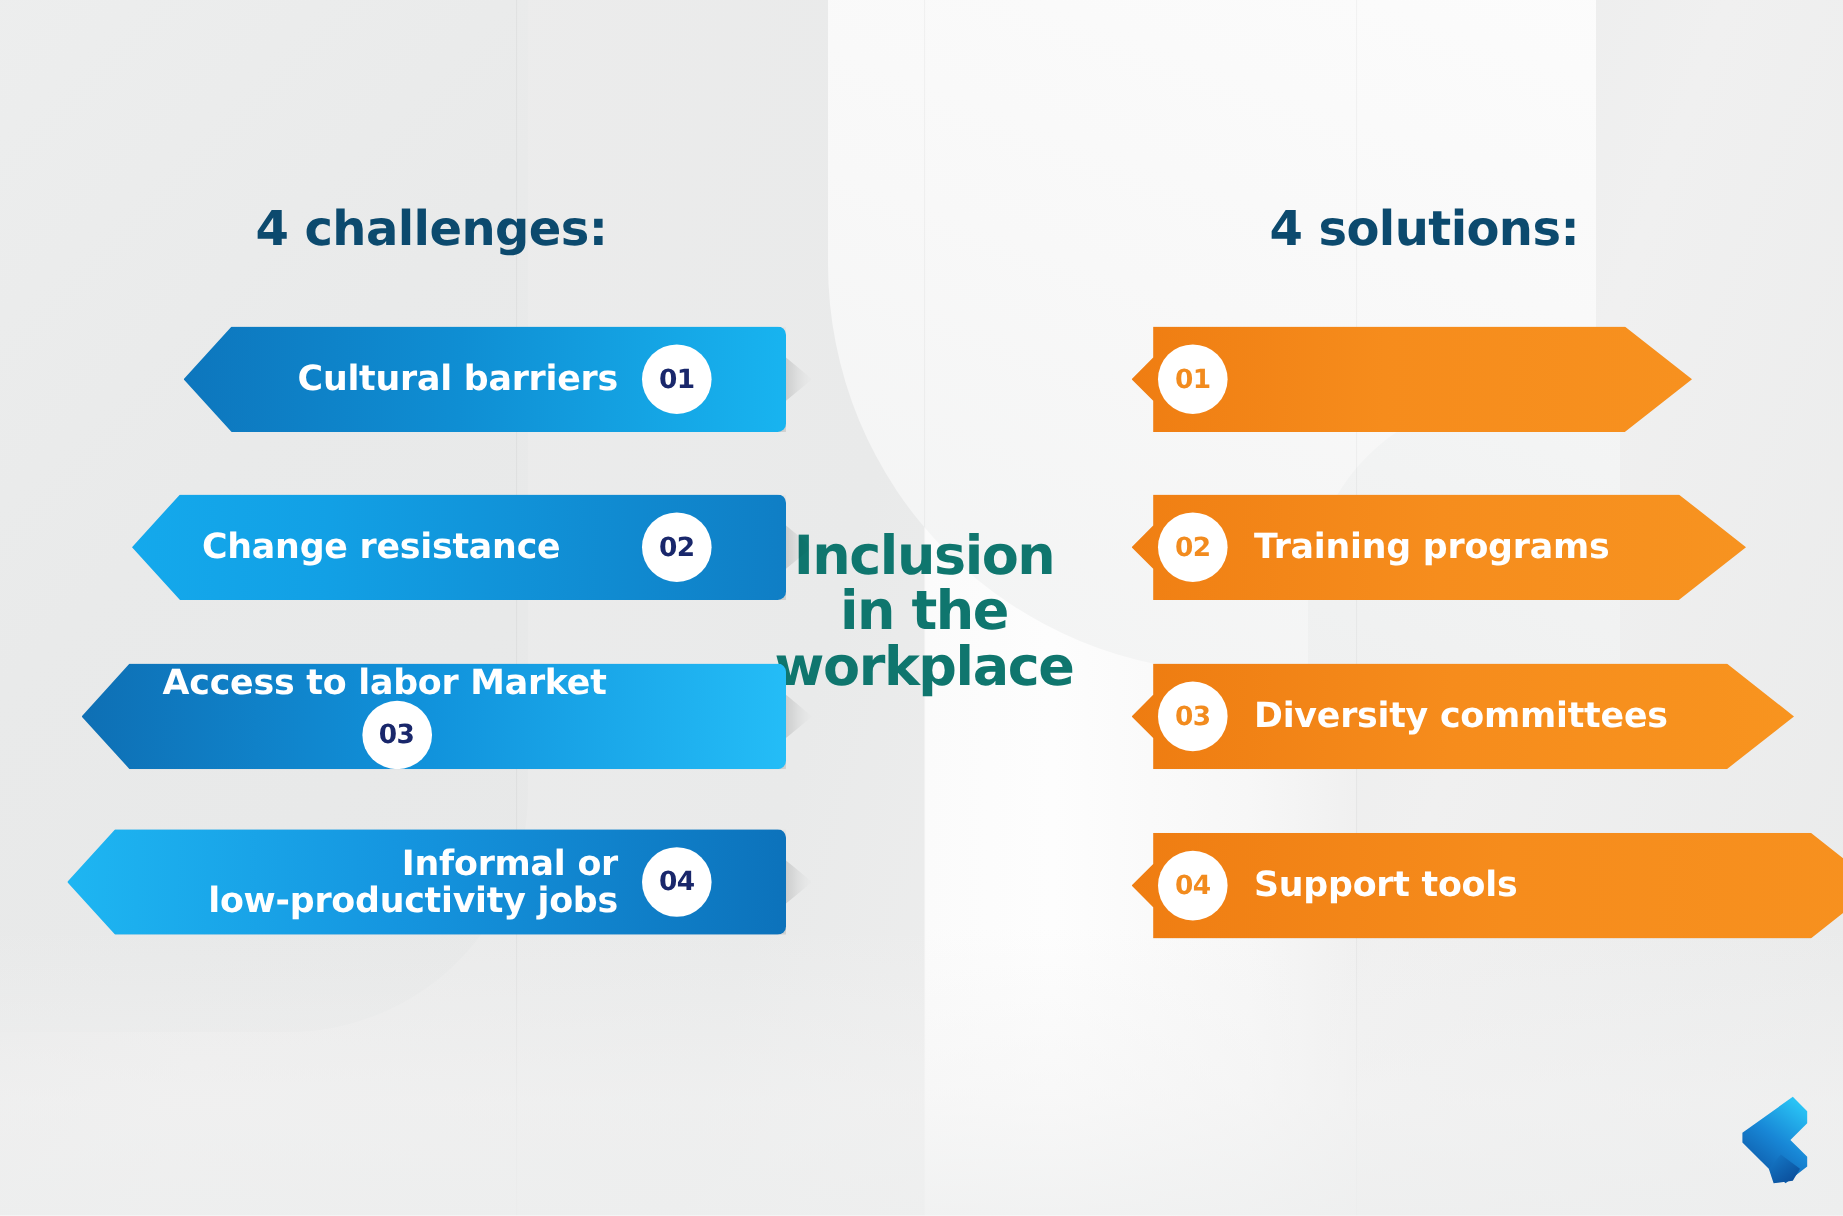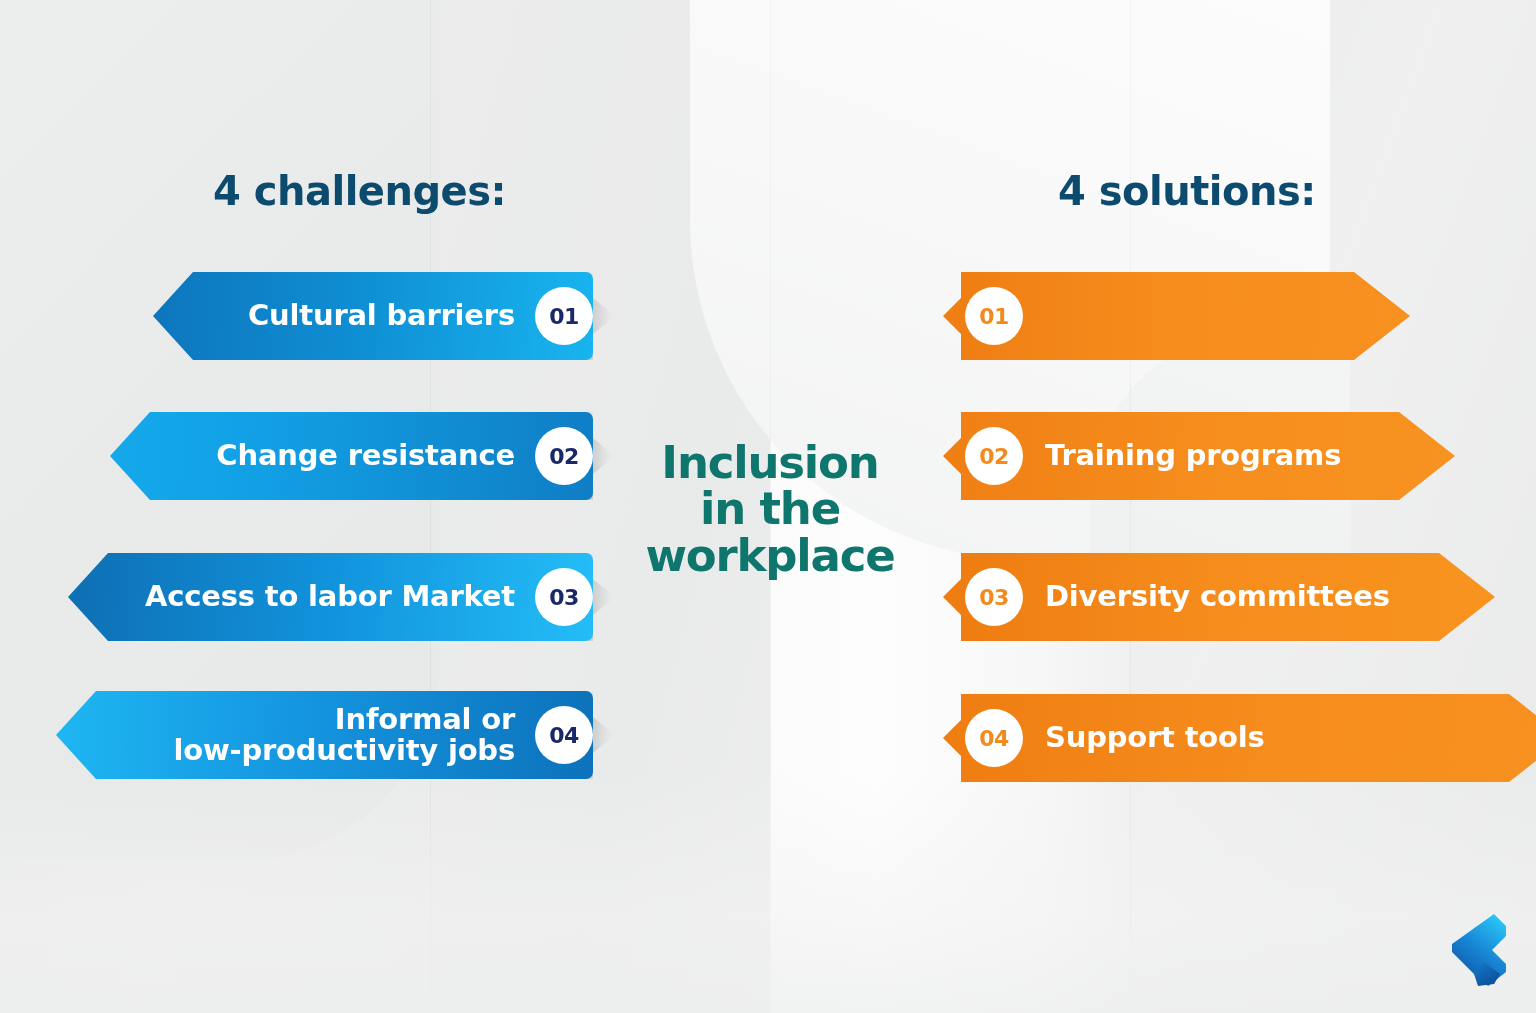--- a/index.html
+++ b/index.html
@@ -138,20 +138,21 @@
     align-items: center;
     justify-content: center;
     font-weight: 700;
     font-size: 22px;
     letter-spacing: -0.5px;
   }
 
   
   .banner-blue {
     justify-content: flex-end;
+    padding-right: 62px;
     clip-path: polygon(
       0px 44px, 40px 0px, 100% 0px, 100% 26px,
       calc(100% + 22px) 44px, 100% 62px, 100% 100%, 40px 100%);
     border-radius: 7px;
   }
   .banner-blue .banner-label { text-align: right; margin-right: 20px; }
   .banner-blue .num-circle { color: #19276b; }
 
   
   .banner-orange {
@@ -161,22 +162,22 @@
       18px 0px, calc(100% - 56px) 0px, 100% 50%,
       calc(100% - 56px) 100%, 18px 100%,
       18px 62px, 0px 44px, 18px 26px);
     border-radius: 7px;
   }
   .banner-orange .banner-label { margin-left: 22px; }
   .banner-orange .num-circle { color: #f28b1e; }
 
   
   .g-b1 { background: linear-gradient(92deg, #0d76bd 0%, #0f8ed3 46%, #18b4f0 100%); }
-  .g-b2 { background: linear-gradient(92deg, #14a9ec 0%, #12a0e5 30%, #0f7ec5 100%); }
-  .g-b3 { background: linear-gradient(92deg, #0e6fb4 0%, #1193dc 50%, #24bdf7 100%); }
+  .g-b2 { background: linear-gradient(92deg, #14a9ec 0%, #12a0e5 30%, #0f7ec5 100%); gap: 48px; }
+  .g-b3 { background: linear-gradient(92deg, #0e6fb4 0%, #1193dc 50%, #24bdf7 100%); flex-direction: column; }
   .g-b4 { background: linear-gradient(92deg, #1eb6f2 0%, #1596e0 45%, #0c72bb 100%); }
 
   .g-o1 { background: linear-gradient(92deg, #ef7d12 0%, #f68c1c 45%, #f7911f 100%); }
   .g-o2 { background: linear-gradient(92deg, #f07f13 0%, #f68d1d 50%, #f79320 100%); }
   .g-o3 { background: linear-gradient(92deg, #ee7c11 0%, #f68c1c 48%, #f8941f 100%); }
   .g-o4 { background: linear-gradient(92deg, #ef7d12 0%, #f68c1c 50%, #f7911f 100%); }
 
   
   #brand-logo {
     position: absolute;

